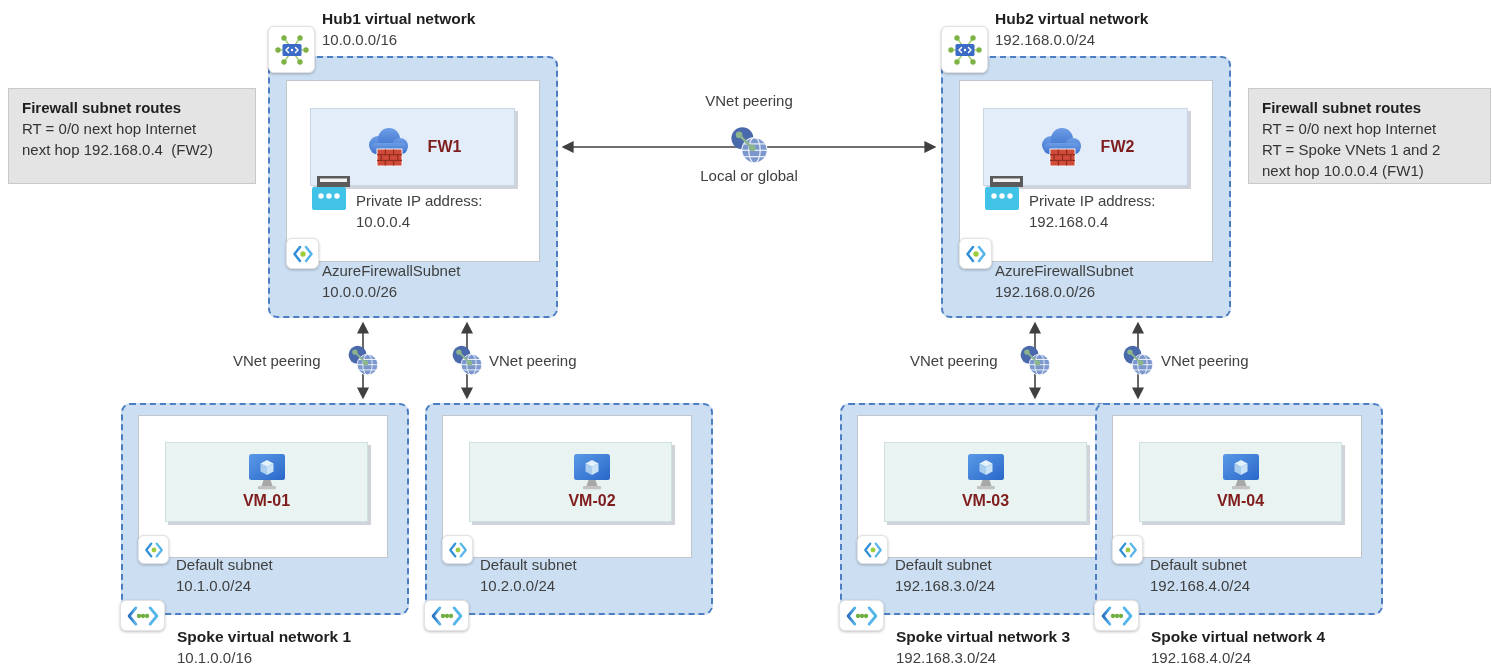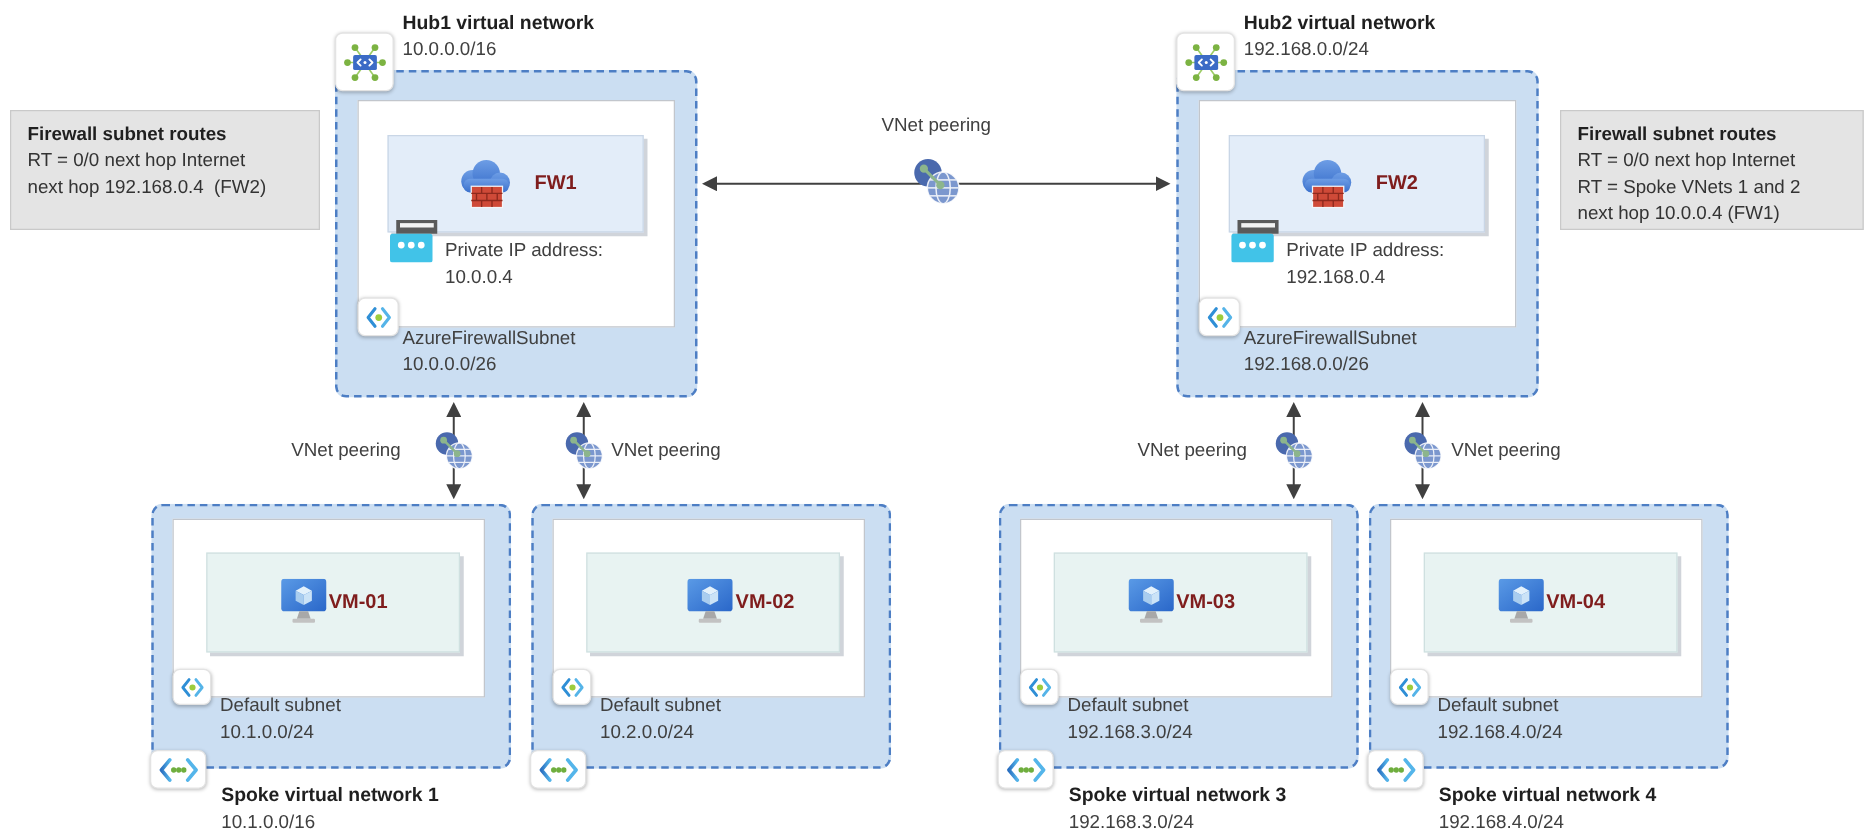--- a/index.html
+++ b/index.html
@@ -19,21 +19,21 @@
   }
   
   .fw-box {
     position:absolute; background:#e3edf9; border:1px solid #c9d6e6;
     box-shadow:3px 3px 0 rgba(150,160,172,.45);
     display:flex; align-items:center; justify-content:center; gap:14px;
   }
   .vm-box {
     position:absolute; background:#e8f3f2; border:1px solid #cfe0e0;
     box-shadow:3px 3px 0 rgba(150,160,172,.45);
-    display:flex; align-items:center; justify-content:center; gap:0;
+    display:flex; align-items:center; justify-content:center; gap:0;flex-direction:column;
   }
   .res-label { font-size:16px; font-weight:bold; color:#7f1d1d; }
 
   
   .tile {
     position:absolute; background:#ffffff; border:1px solid #e3e3e3; border-radius:6px;
     box-shadow:0 1px 3px rgba(0,0,0,.25);
     display:flex; align-items:center; justify-content:center; z-index:4;
   }
 
@@ -267,20 +267,21 @@
       <div class="t">192.168.0.0/26</div>
     </div>
   </div>
 
   <div class="center-label" style="left:560px; top:92px; width:378px;">VNet peering</div>
   <div class="peer-icon" style="left:727px; top:125px;">
     <svg class="icon" width="44" height="44">
         <use href="#ic-peering"></use>
       </svg>
   </div>
+  <div class="center-label" style="left:560px; top:167px; width:378px;">Local or global</div>
 
   <div class="abs t" style="left:233px; top:350px;">VNet peering</div>
   <div class="peer-icon" style="left:345px; top:344px;">
     <svg class="icon" width="36" height="36">
         <use href="#ic-peering"></use>
       </svg>
   </div>
   <div class="abs t" style="left:489px; top:350px;">VNet peering</div>
   <div class="peer-icon" style="left:449px; top:344px;">
     <svg class="icon" width="36" height="36">
@@ -347,21 +348,21 @@
       <div class="t">Default subnet</div>
       <div class="t">10.2.0.0/24</div>
     </div>
     <div class="tile" style="left:-1px; top:197px; width:45px; height:31px;">
       <svg class="icon" width="34" height="22">
           <use href="#ic-spokenet"></use>
         </svg>
     </div>
   </div>
 
-  <div class="abs" style="left:799px; top:403px; width:288px; height:262px;">
+  <div class="abs" style="left:840px; top:403px; width:288px; height:262px;">
     <div class="vnet-box" style="left:0; top:0; width:288px; height:212px;"></div>
     <div class="white-box" style="left:17px; top:12px; width:250px; height:143px;"></div>
     <div class="vm-box" style="left:44px; top:39px; width:203px; height:80px;">
       <svg class="icon" width="40" height="38">
           <use href="#ic-vm"></use>
         </svg>
       <span class="res-label">VM-03</span>
     </div>
     <div class="tile" style="left:17px; top:132px; width:31px; height:29px;">
       <svg class="icon" width="22" height="20">

